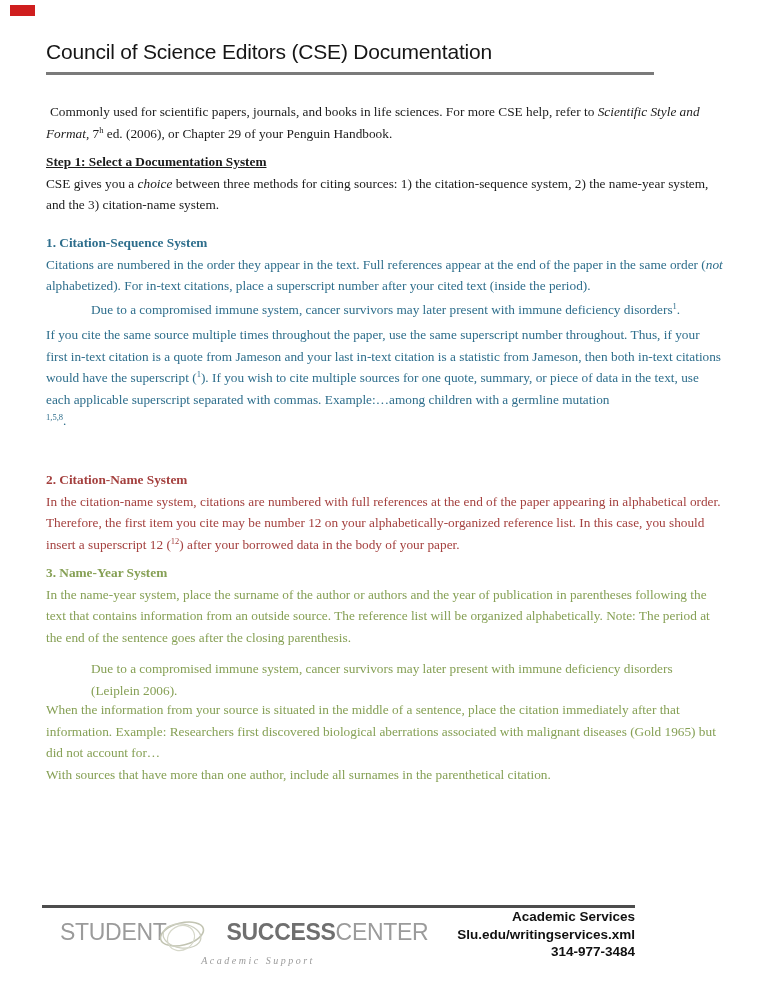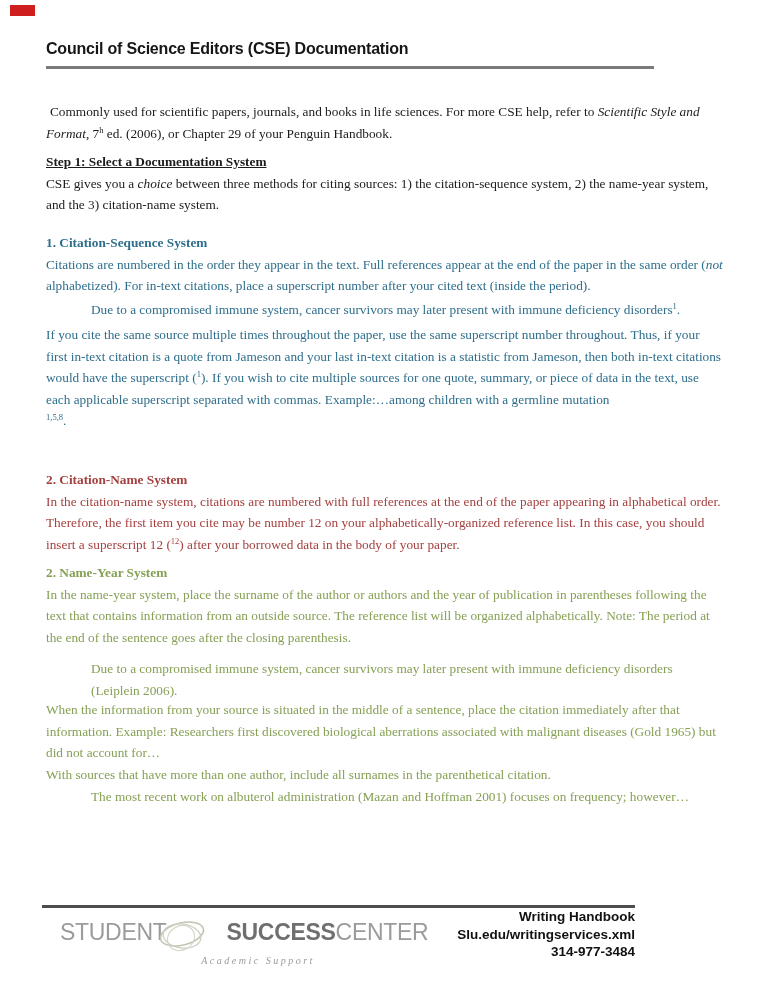--- a/index.html
+++ b/index.html
@@ -4,21 +4,21 @@
 <style>
   html,body{margin:0;padding:0;background:#ffffff;}
   body{width:768px;height:994px;}
   .page{
     position:relative;width:768px;height:994px;background:#fff;overflow:hidden;
     font-family:"Liberation Serif",serif;color:#1b1b1b;
   }
   .marker{position:absolute;left:10px;top:5px;width:25px;height:11px;background:var(--marker-red,#cf1e1e);}
   .title-block{position:absolute;left:46px;top:40px;width:640px;}
   .page-title{
-    font-family:"Liberation Sans",sans-serif;font-weight:bold;font-size:16px;
+    font-family:"Liberation Sans",sans-serif;font-weight:normal;font-size:21px;
     letter-spacing:-0.2px;color:var(--heading-text,#161616);white-space:nowrap;
   }
   .title-rule{margin-top:8px;width:608px;height:3px;background:var(--rule-gray,#7a7a7a);}
   .block{position:absolute;left:46px;width:678px;font-size:13.3px;line-height:21.5px;text-align:left;}
   .intro{text-indent:4px;}
   sup{font-size:8.5px;line-height:0;vertical-align:super;}
   i{font-style:italic;}
   .step-heading{font-weight:bold;text-decoration:underline;}
   .s1{color:var(--section1-blue,#2e6e8c);}
   .s2{color:var(--section2-red,#a4403e);}
@@ -74,45 +74,44 @@
     <div><span>If you cite the same source multiple times throughout the paper, use the same superscript number throughout. Thus, if your first in-text citation is a quote from Jameson and your last in-text citation is a statistic from Jameson, then both in-text citations would have the superscript (</span><sup>1</sup><span>). If you wish to cite multiple sources for one quote, summary, or piece of data in the text, use each applicable superscript separated with commas.  Example:…among children with a germline mutation</span></div>
     <div><sup>1,5,8</sup><span>.</span></div>
   </div>
 
   <div class="block s2" style="top:449px;margin-top:20px;">
     <div class="sec-heading">2. Citation-Name System</div>
     <div><span>In the citation-name system, citations are numbered with full references at the end of the paper appearing in alphabetical order. Therefore, the first item you cite may be number 12 on your alphabetically-organized reference list. In this case, you should insert a superscript 12 (</span><sup>12</sup><span>) after your borrowed data in the body of your paper.</span></div>
   </div>
 
   <div class="block s3" style="top:562px;">
-    <div class="sec-heading">2. Name-Year System</div>
+    <div class="sec-heading">3. Name-Year System</div>
     <div>In the name-year system, place the surname of the author or authors and the year of publication in parentheses following the text that contains information from an outside source. The reference list will be organized alphabetically. Note: The period at the end of the sentence goes after the closing parenthesis.</div>
     <div class="example-gap">Due to a compromised immune system, cancer survivors may later present with immune deficiency disorders (Leiplein 2006).</div>
   </div>
 
   <div class="block s3" style="top:699px;">When the information from your source is situated in the middle of a sentence, place the citation immediately after that information. Example: Researchers first discovered biological aberrations associated with malignant diseases (Gold 1965) but did not account for…</div>
 
   <div class="block s3" style="top:764px;">
     <div>With sources that have more than one author, include all surnames in the parenthetical citation.</div>
-    <div class="indent-line">The most recent work on albuterol administration (Mazan and Hoffman 2001) focuses on frequency; however…</div>
   </div>
 
   <div class="footer-rule"></div>
 
   <div class="logo">
     <div class="logo-row">
       <span class="logo-light logo-word1">STUDENT</span><span class="logo-bold">SUCCESS</span><span class="logo-light">CENTER</span>
     </div>
     <svg class="logo-swirl" viewBox="0 0 52 46">
       <ellipse cx="26" cy="21" rx="22" ry="11" fill="none" stroke="#c2c4b2" stroke-width="1.6" transform="rotate(-14 26 21)"></ellipse>
       <ellipse cx="26" cy="23" rx="19" ry="12" fill="none" stroke="#cdcfc0" stroke-width="1.3" transform="rotate(8 26 23)"></ellipse>
       <ellipse cx="25" cy="25" rx="14" ry="12" fill="none" stroke="#d6d8ca" stroke-width="1.2" transform="rotate(-30 25 25)"></ellipse>
     </svg>
     <div class="logo-tagline">Academic Support</div>
   </div>
 
   <div class="contact">
-    <div>Writing Handbook</div>
+    <div>Academic Services</div>
     <div>Slu.edu/writingservices.xml</div>
     <div>314-977-3484</div>
   </div>
 
 </div>
 
 </body></html>

